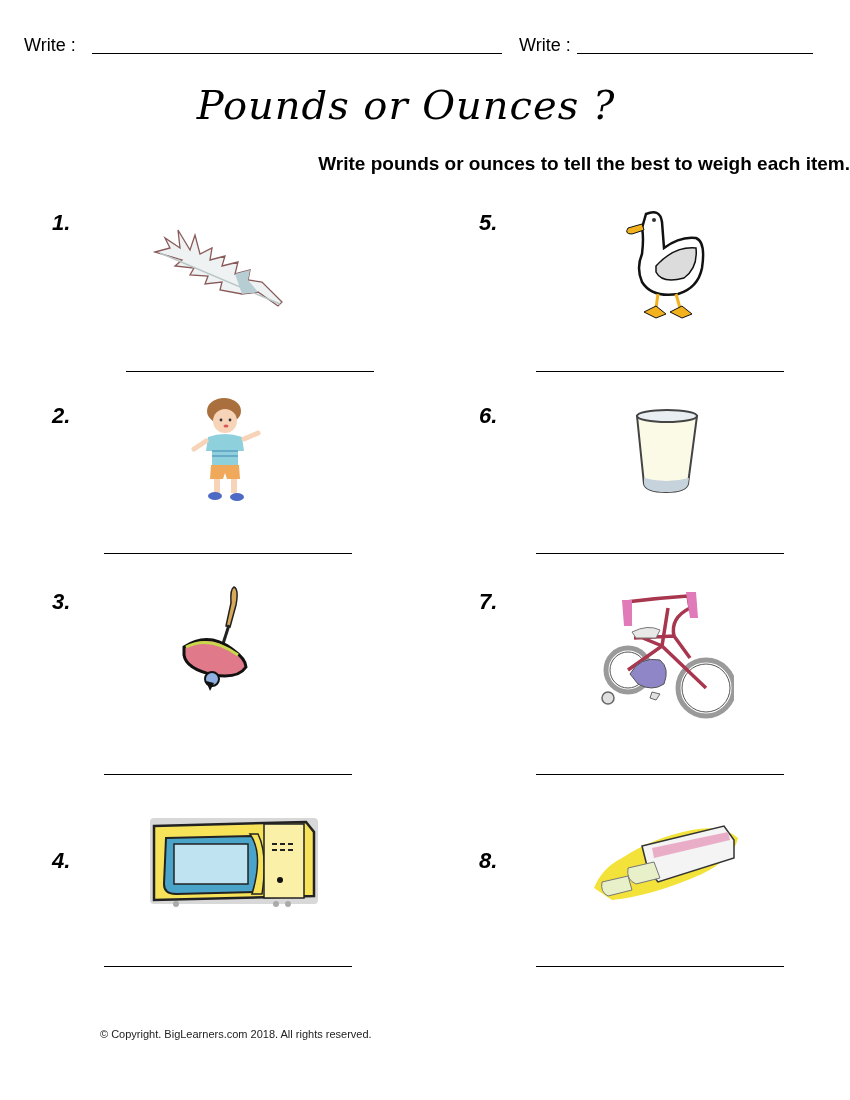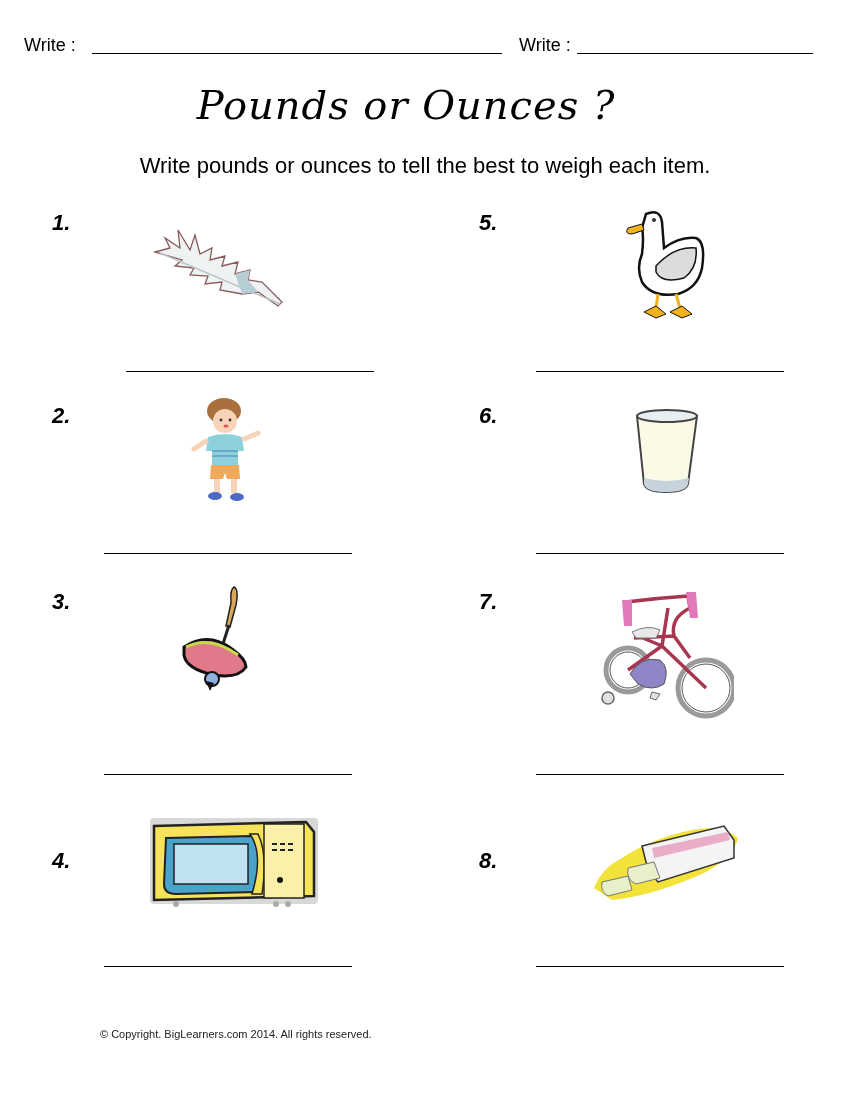--- a/index.html
+++ b/index.html
@@ -1,21 +1,21 @@
 <!DOCTYPE html>
 <html><head>
 <meta charset="utf-8">
 <style>
   html, body { margin: 0; padding: 0; background: #ffffff; }
   body { width: 850px; height: 1100px; position: relative; overflow: hidden; font-family: "Liberation Sans", sans-serif; color: #000; }
   .abs { position: absolute; }
   .hdr-label { font-size: 18px; }
   .hdr-line { border-bottom: 1.5px solid #000; height: 0; }
   .title { left: 0; width: 812px; top: 82px; text-align: center; font-family: "DejaVu Serif", serif; font-style: italic; font-size: 40px; letter-spacing: 1px; }
-  .instr { left: 0; width: 850px; top: 153px; text-align: center; font-weight: normal; font-size: 22px; }
+  .instr { left: 0; width: 850px; top: 153px; text-align: right; font-weight: bold; font-size: 19px; }
   .num { font-weight: bold; font-style: italic; font-size: 22px; }
   .ans { border-bottom: 1.5px solid #000; height: 0; }
   .pic { display: block; }
   .copy { left: 100px; top: 1028px; font-size: 11px; color: #222; }
 </style>
 </head>
 <body>
 
 <div class="abs hdr-label" style="left:24px; top:35px;">Write :</div>
 <div class="abs hdr-line" style="left:92px; top:53px; width:410px;"></div>
@@ -124,13 +124,13 @@
 <div class="abs num" style="left:479px; top:848px;">8.</div>
 <svg class="abs pic" style="left:592px; top:818px;" width="150" height="84" viewBox="0 0 150 84">
   <path d="M2 70 Q10 50 30 40 Q60 20 100 12 Q130 6 146 20 Q142 40 110 56 Q60 78 20 82 Z" fill="#f3e23a"></path>
   <path d="M50 28 L132 8 L142 22 L142 40 L66 64 L56 52 Z" fill="#f4f4f4" stroke="#333" stroke-width="1.5"></path>
   <path d="M60 30 L136 14 L138 22 L62 40 Z" fill="#e79bbd" opacity="0.8"></path>
   <path d="M36 50 L62 44 L68 60 L44 66 Q34 62 36 50 Z" fill="#e7f0c8" stroke="#777" stroke-width="1"></path>
   <path d="M10 64 L36 58 L40 72 L16 78 Q8 74 10 64 Z" fill="#e7f0c8" stroke="#777" stroke-width="1"></path>
 </svg>
 <div class="abs ans" style="left:536px; top:966px; width:248px;"></div>
 
-<div class="abs copy">© Copyright. BigLearners.com 2014. All rights reserved.</div>
+<div class="abs copy">© Copyright. BigLearners.com 2018. All rights reserved.</div>
 
 </body></html>

